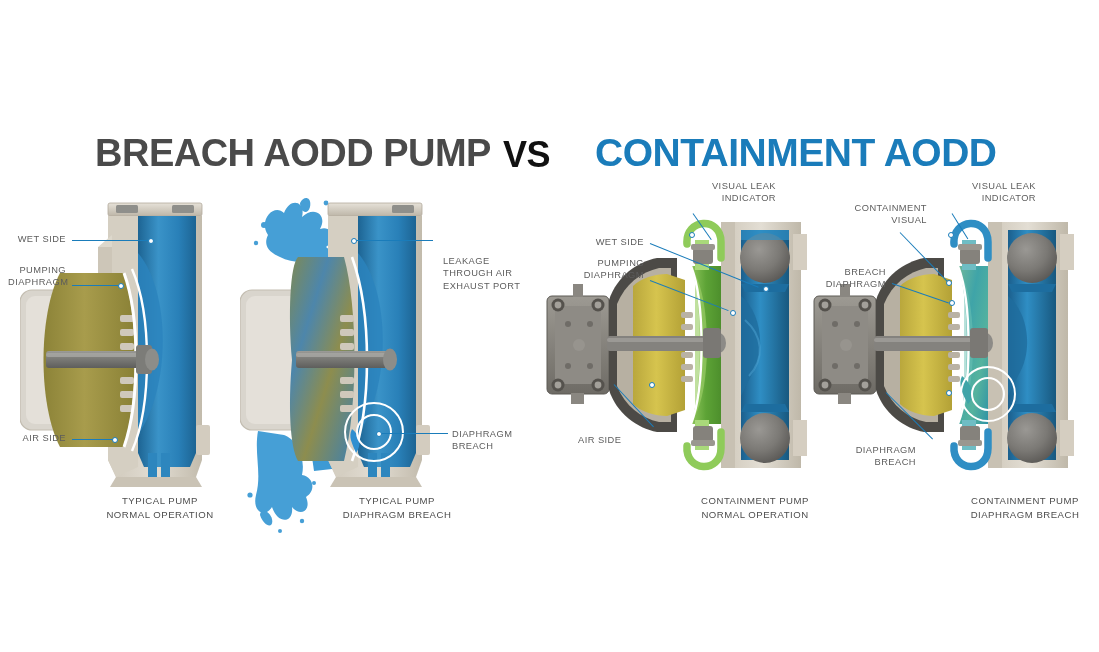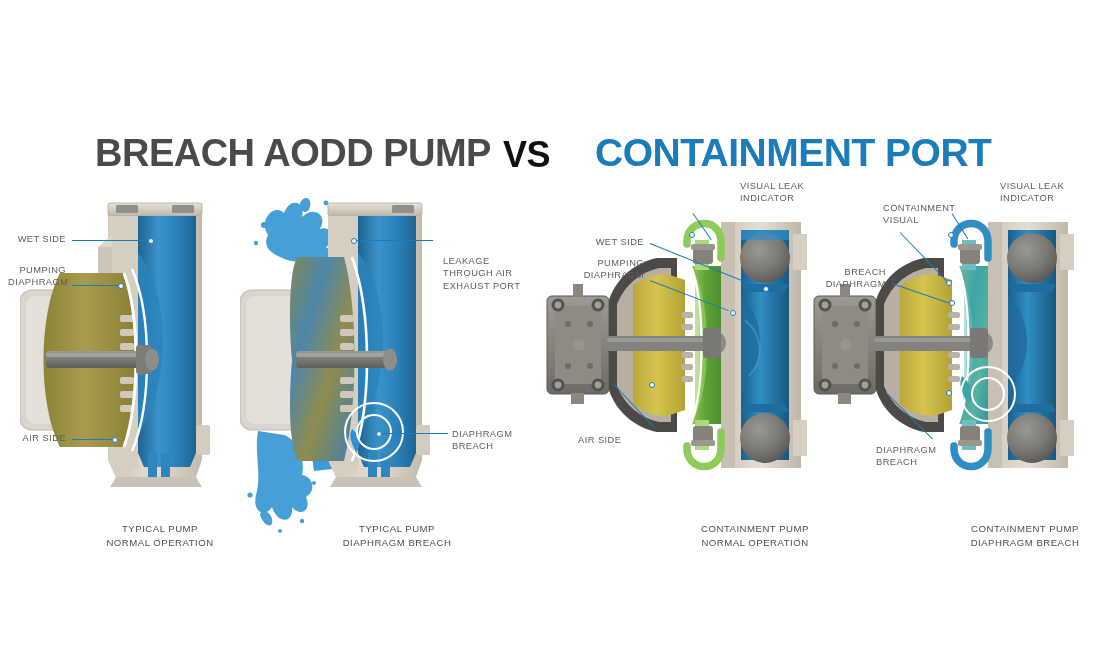--- a/index.html
+++ b/index.html
@@ -10,45 +10,45 @@
   
   .heading{position:absolute;font-weight:bold;letter-spacing:-0.5px;white-space:nowrap;}
   #h-left{left:95px;top:132px;font-size:38px;color:#4a4a4a;}
   #h-vs{left:503px;top:134px;font-size:36px;color:#111111;}
   #h-right{left:595px;top:131px;font-size:39px;color:#1a7cba;}
 
   
   .lbl{position:absolute;font-size:9.3px;color:#5c5c5c;line-height:1.32;
        letter-spacing:0.45px;white-space:pre-line;}
   .lbl.r{text-align:right;}
-  .lbl.c{text-align:left;margin-left:40px;}
+  .lbl.c{text-align:right;}
 
   
   .lead{position:absolute;background:#1a7cba;height:1px;transform-origin:0 50%;}
   .dot{position:absolute;width:4px;height:4px;border-radius:50%;
        border:1px solid #1a7cba;background:#ffffff;}
 
   
   .cap{position:absolute;font-size:9.6px;color:#4d4d4d;text-align:center;
-       line-height:1.5;letter-spacing:0.5px;white-space:pre-line;margin-top:28px;}
+       line-height:1.5;letter-spacing:0.5px;white-space:pre-line;}
 
   
   .ring{position:absolute;border-radius:50%;border:2.5px solid #ffffff;}
 
   svg{display:block;}
   .pumpwrap{position:absolute;}
 </style>
 </head>
 <body>
 
 <div class="stage">
 
   <div class="heading" id="h-left">BREACH AODD PUMP</div>
   <div class="heading" id="h-vs">VS</div>
-  <div class="heading" id="h-right">CONTAINMENT PORT</div>
+  <div class="heading" id="h-right">CONTAINMENT AODD</div>
 
   <div class="pumpwrap" style="left:20px;top:195px;">
   <svg width="220" height="300" viewBox="0 0 220 300">
     <defs>
       <linearGradient id="blu1" x1="0" y1="0" x2="1" y2="0">
         <stop offset="0%" stop-color="#1d6493"></stop>
             <stop offset="35%" stop-color="#3a93c8"></stop>
         <stop offset="70%" stop-color="#2980b8"></stop>
             <stop offset="100%" stop-color="#1d6493"></stop>
       </linearGradient>

